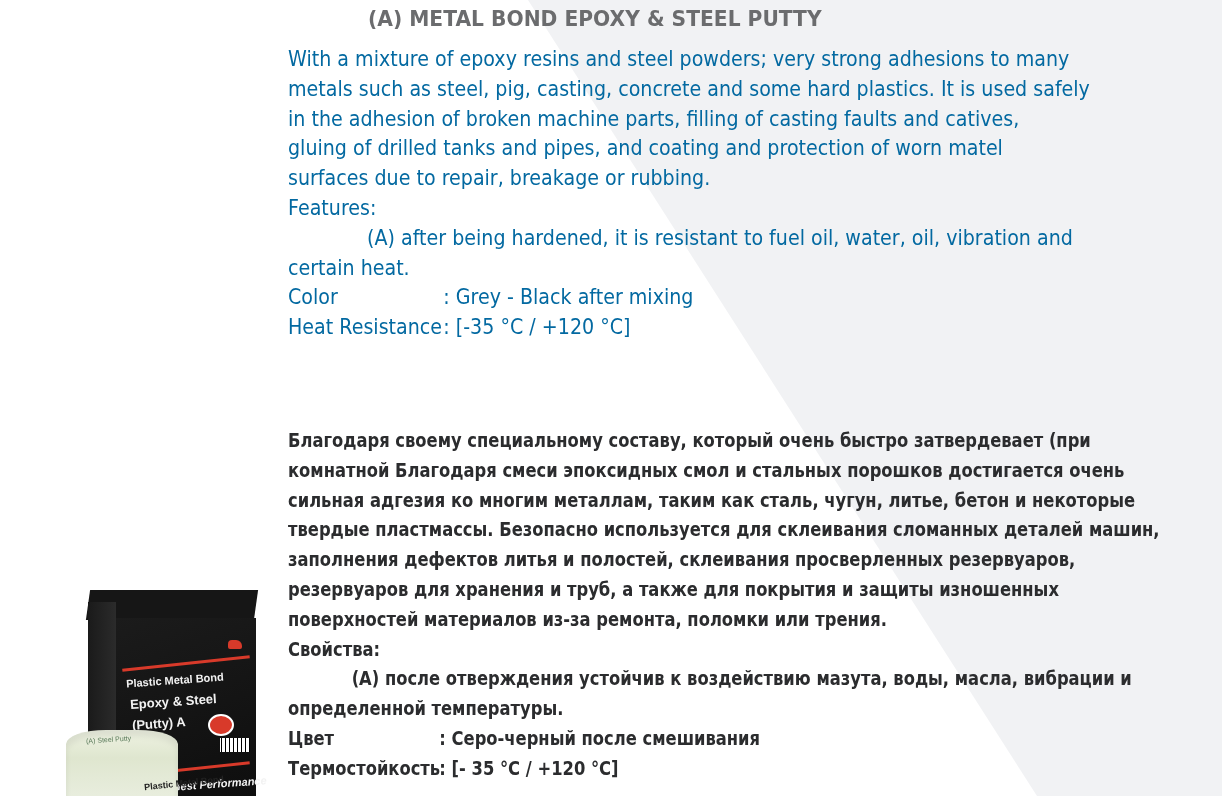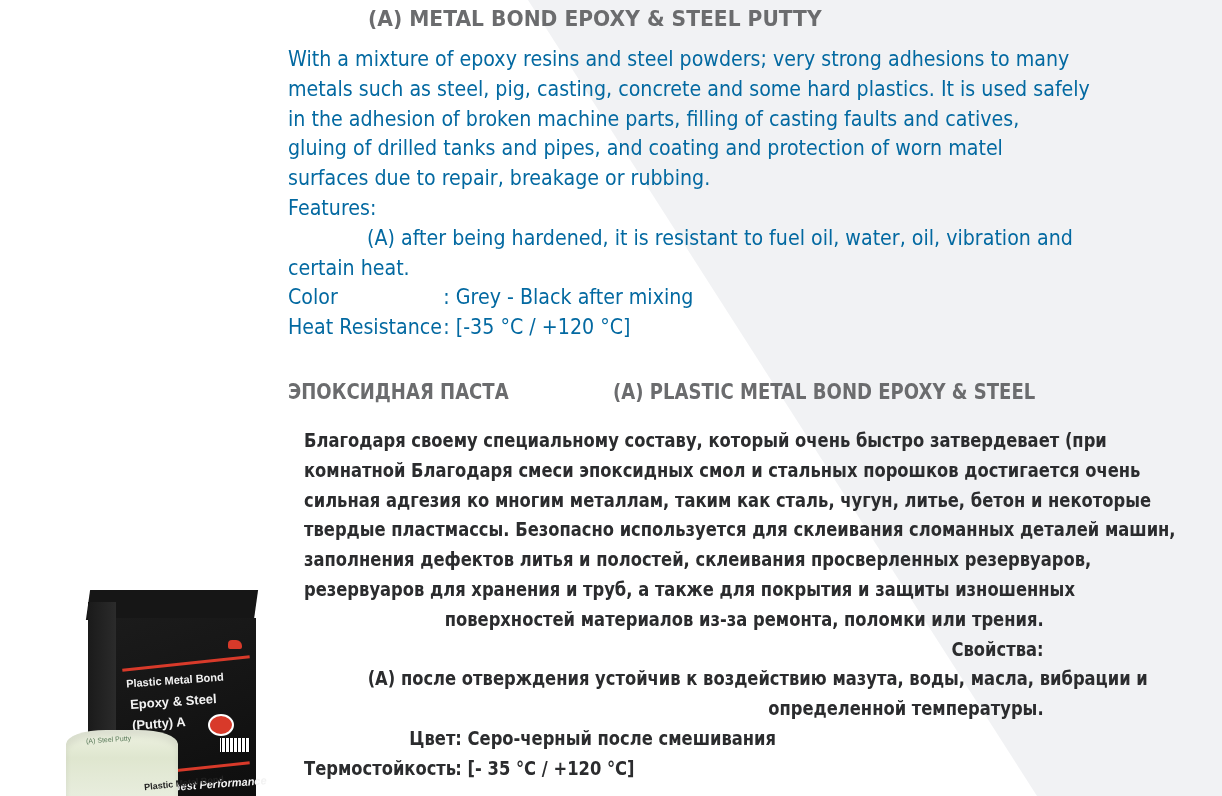--- a/index.html
+++ b/index.html
@@ -35,23 +35,23 @@
 
   .ru-headings {
     position: absolute; left: 288px; top: 379px; width: 900px; height: 34px;
     font-family: "DejaVu Sans", sans-serif; font-weight: bold;
     font-size: 22px; color: #6b6c6e; white-space: nowrap;
   }
   .ru-headings .h-ru { position: absolute; left: 0; top: 0; transform: scaleX(0.82); transform-origin: left center; }
   .ru-headings .h-en2 { position: absolute; left: 325px; top: 0; transform: scaleX(0.82); transform-origin: left center; }
 
   .ru-block {
-    position: absolute; left: 304px; top: 426px; width: 860px;
+    position: absolute; left: 288px; top: 426px; width: 860px;
     font-family: "DejaVu Sans", sans-serif; font-weight: bold;
-    font-size: 19px; line-height: 29.8px; color: #2b2c2e; text-align: right;
+    font-size: 19px; line-height: 29.8px; color: #2b2c2e;
   }
   .ru-block .line { white-space: nowrap; height: 29.8px; transform: scaleX(0.86); transform-origin: left center; }
   .ru-block .indent { padding-left: 74px; }
   .ru-block .spec-row { transform: scaleX(0.86); }
   .ru-block .spec-label { width: 176px; }
 
   
   .product { position: absolute; left: 60px; top: 588px; width: 200px; height: 208px; z-index: 2; }
   .box-side {
     position: absolute; left: 28px; top: 14px; width: 28px; height: 194px;
@@ -112,24 +112,20 @@
     <div class="spec-row">
       <span class="spec-label">Color</span>
       <span>: Grey - Black after mixing</span>
     </div>
     <div class="spec-row">
       <span class="spec-label">Heat Resistance</span>
       <span>: [-35 °C / +120 °C]</span>
     </div>
   </div>
 
-  <div class="ru-headings">
-    <span class="h-ru">ЭПОКСИДНАЯ ПАСТА</span>
-    <span class="h-en2">(A) PLASTIC METAL BOND EPOXY &amp; STEEL</span>
-  </div>
 
   <div class="ru-block">
     <div class="line">Благодаря своему специальному составу, который очень быстро затвердевает (при</div>
     <div class="line">комнатной Благодаря смеси эпоксидных смол и стальных порошков достигается очень</div>
     <div class="line">сильная адгезия ко многим металлам, таким как сталь, чугун, литье, бетон и некоторые</div>
     <div class="line">твердые пластмассы. Безопасно используется для склеивания сломанных деталей машин,</div>
     <div class="line">заполнения дефектов литья и полостей, склеивания просверленных резервуаров,</div>
     <div class="line">резервуаров для хранения и труб, а также для покрытия и защиты изношенных</div>
     <div class="line">поверхностей материалов из-за ремонта, поломки или трения.</div>
     <div class="line">Свойства:</div>

